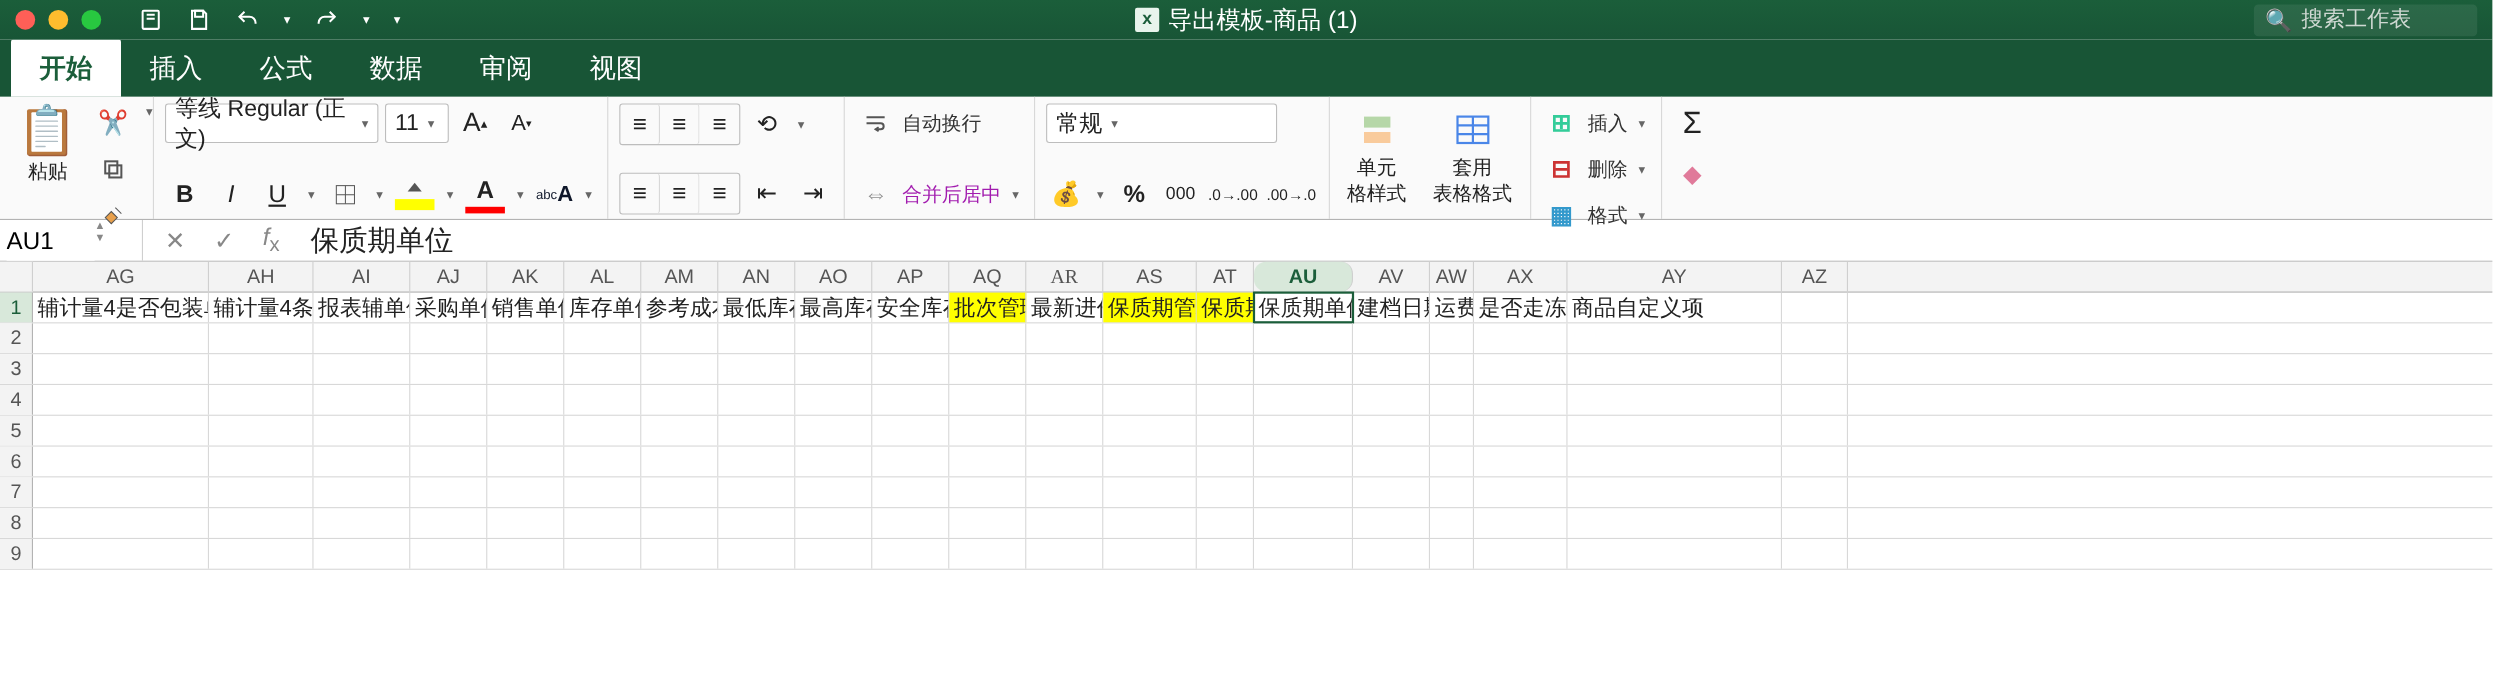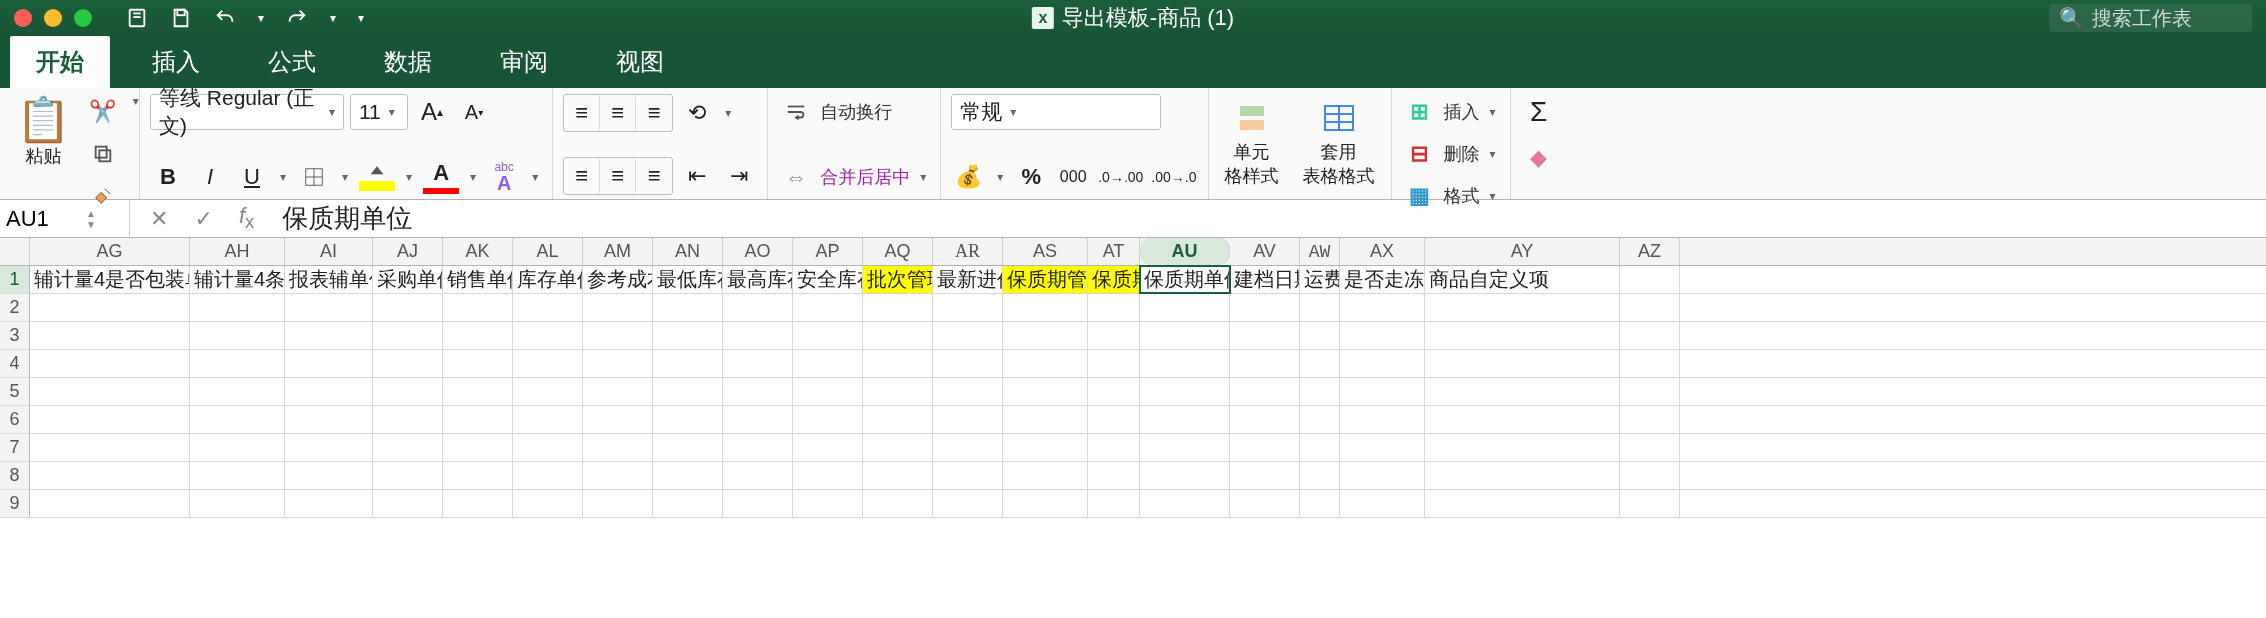--- a/index.html
+++ b/index.html
@@ -12,21 +12,21 @@
   .dot.red { background:#ff5f57; } .dot.yellow { background:#febc2e; } .dot.green { background:#28c840; }
   .qat { display: flex; gap: 14px; margin-left: 30px; align-items: center; }
   .qat .qbtn { width: 30px; height: 30px; display: flex; align-items:center; justify-content:center; color:#fff; }
   .title-center { position:absolute; left:50%; transform:translateX(-50%); display:flex; align-items:center; gap:8px; font-size:22px; }
   .title-center .xlicon { width:22px; height:22px; background:#e8f4ec; display:inline-flex; align-items:center; justify-content:center; color:#1b5e3a; font-size:16px; font-weight:bold; border-radius:2px; }
   .search-area { margin-left:auto; margin-right:14px; display:flex; align-items:center; gap:8px; background:rgba(255,255,255,0.08); padding:2px 10px; border-radius:4px; color:#e0e0e0; font-size:20px; }
   .search-area input { background:transparent; border:none; color:#fff; font-size:20px; width:150px; outline:none; }
   .search-area input::placeholder { color:#cfd8d2; }
   
   
-  .tabstrip { height: 52px; background:#185536; display:flex; align-items:flex-end; padding-left:10px; gap:16px; }
+  .tabstrip { height: 52px; background:#185536; display:flex; align-items:flex-end; padding-left:10px; gap:0; }
   .tab { padding:10px 26px; color:#fff; font-size:24px; cursor:pointer; }
   .tab.active { background:#fff; color:#1b5e3a; font-weight:bold; border-radius:2px 2px 0 0; }
   
   
   .ribbon { height:112px; background:#fafafa; border-bottom:1px solid #b3b3b3; display:flex; }
   .rgroup { border-right:1px solid #d8d8d8; padding:6px 10px 4px 10px; display:flex; flex-direction:column; justify-content:space-between; }
   .rrow { display:flex; align-items:center; gap:6px; }
   .rrow2 { margin-top:6px; }
   .bigbtn { display:flex; flex-direction:column; align-items:center; gap:2px; font-size:18px; padding:4px 6px; }
   .bigbtn .glyph { font-size:44px; line-height:1; }
@@ -38,21 +38,21 @@
   .yl { background:#ffff00; }
   .rd { background:#ff0000; }
   .pill { border:1px solid #bdbdbd; border-radius:3px; display:inline-flex; }
   .pill .ibtn { border:none; border-right:1px solid #d8d8d8; }
   .pill .ibtn:last-child { border-right:none; }
   .smalltext { font-size:18px; color:#a21caf; }
   .smalltext.dark { color:#333; }
   
   
   .formulabar { height:38px; border-bottom:1px solid #b3b3b3; display:flex; align-items:stretch; background:#fff; }
-  .namebox-wrap { width:130px; display:flex; align-items:center; border-right:1px solid #cfcfcf; padding:0 6px; }
+  .namebox-wrap { width:130px; display:flex; border-right:1px solid #cfcfcf; padding:0 6px; }
   .namebox { border:none; font-size:22px; width:80px; outline:none; }
   .spin { display:flex; flex-direction:column; font-size:10px; color:#888; }
   .fxbtns { display:flex; align-items:center; gap:26px; padding:0 20px; color:#888; font-size:22px; }
   .fxval { flex:1; display:flex; align-items:center; font-size:26px; padding-left:8px; }
   
   
   .grid { position:relative; }
   .colheads { display:flex; height:28px; background:#f3f3f3; border-bottom:1px solid #b3b3b3; font-size:18px; }
   .corner { width:30px; border-right:1px solid #cfcfcf; background:#f3f3f3; }
   .ch { border-right:1px solid #cfcfcf; display:flex; align-items:center; justify-content:center; color:#555; }
@@ -189,21 +189,21 @@
             <path d="M4 14l8-10 8 10z"></path>
           </svg>
           <span class="swatch yl"></span>
         </span>
         <span class="caret-alone">▾</span>
       <span class="ibtn" style="flex-direction:column;gap:2px">
           <span style="font-weight:bold">A</span>
           <span class="swatch rd"></span>
         </span>
         <span class="caret-alone">▾</span>
-      <span class="ibtn" style="flex-direction:column;font-size:12px;line-height:1;color:#8b5cf6">
+      <span class="ibtn" style="flex-direction:row;font-size:12px;line-height:1;color:#0f172a">
           <span>abc</span>
           <b style="font-size:20px">A</b>
         </span>
         <span class="caret-alone">▾</span>
     </div>
   </div>
 
   <div class="rgroup">
     <div class="rrow">
       <div class="pill">
@@ -354,21 +354,21 @@
       <div class="ch" style="width: 70px;">AM</div>
       <div class="ch" style="width: 70px;">AN</div>
       <div class="ch" style="width: 70px;">AO</div>
       <div class="ch" style="width: 70px;">AP</div>
       <div class="ch" style="width: 70px;">AQ</div>
       <div class="ch" style="width: 70px; font-family: Liberation Serif, serif;">AR</div>
       <div class="ch" style="width: 85px;">AS</div>
       <div class="ch" style="width: 52px;">AT</div>
       <div class="ch active" style="width: 90px; border-radius: 11px;">AU</div>
       <div class="ch" style="width: 70px;">AV</div>
-      <div class="ch" style="width: 40px; font-family: Liberation Mono, monospace;">AW</div>
+      <div class="ch" style="width: 40px;">AW</div>
       <div class="ch" style="width: 85px;">AX</div>
       <div class="ch" style="width: 195px;">AY</div>
       <div class="ch" style="width: 60px;">AZ</div>
     </div>
   <div class="rows">
       <div class="row">
         <div class="rh active">1</div>
         <div class="cell" style="width: 160px;">辅计量4是否包装单位</div>
         <div class="cell" style="width: 95px;">辅计量4条码</div>
         <div class="cell" style="width: 88px;">报表辅单位</div>

